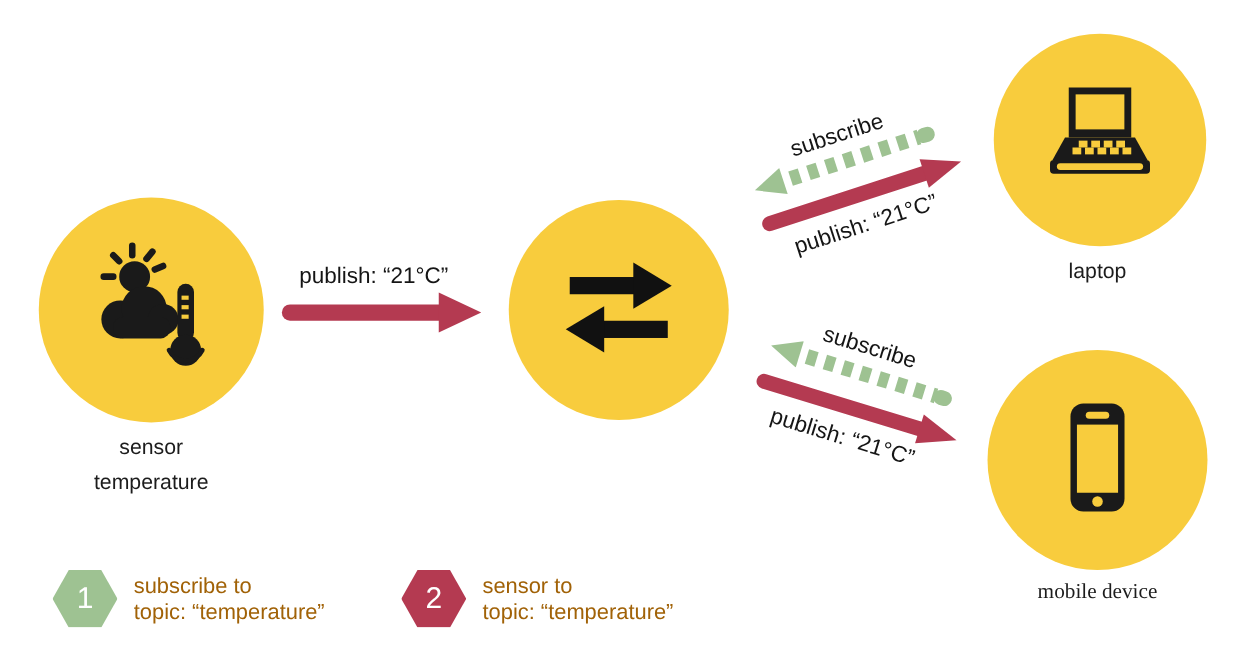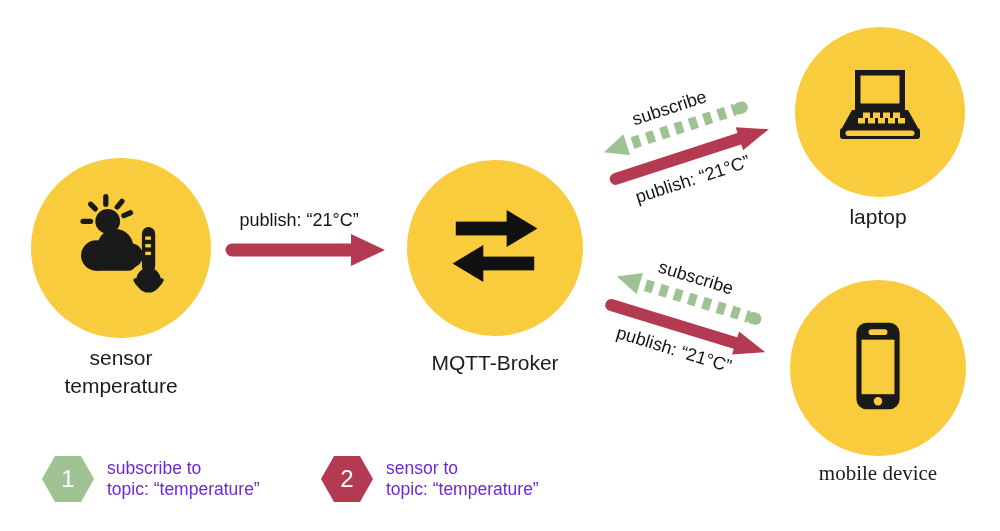--- a/index.html
+++ b/index.html
@@ -23,21 +23,21 @@
   }
   .c-sensor { left: 31px;  top: 158px; width: 180px; height: 180px; }
   .c-broker { left: 407px; top: 160px; width: 176px; height: 176px; }
   .c-laptop { left: 795px; top: 27px;  width: 170px; height: 170px; }
   .c-mobile { left: 790px; top: 280px; width: 176px; height: 176px; }
 
   .node-label {
     position: absolute;
     width: 200px;
     text-align: center;
-    font-size: 21px;
+    font-size: 17px;
     line-height: 28px;
     color: #1c1c1c;
   }
   .l-sensor { left: 21px;  top: 344px; }
   .l-broker { left: 395px; top: 349px; }
   .l-laptop { left: 778px; top: 203px; }
   .l-mobile { left: 778px; top: 459px; font-family: Liberation Serif, serif; }
 
   
   .conn-horizontal {
@@ -87,21 +87,21 @@
     color: #ffffff;
     font-size: 24px;
     flex: none;
   }
   .hex-green { background: #9EC292; }
   .hex-red   { background: #B43A51; }
   .legend-text {
     margin-left: 13px;
     font-size: 17.5px;
     line-height: 21px;
-    color: #6d28d9;
+    color: #a16207;
   }
 </style>
 </head>
 <body>
 
 <div class="canvas">
 
   <div class="node-circle c-sensor">
     <span>
       <svg width="114" height="114" viewBox="0 0 120 120">
@@ -148,21 +148,20 @@
       <svg width="106" height="106" viewBox="0 0 100 100">
         <g fill="#111111">
           <rect x="13" y="27" width="50" height="13"></rect>
           <polygon points="61,16 61,51 90,33.5"></polygon>
           <rect x="37" y="60" width="50" height="13"></rect>
           <polygon points="39,49 39,84 10,66.5"></polygon>
         </g>
       </svg>
     </span>
   </div>
-  <div class="node-label l-broker">MQTT-Broker</div>
 
   <div class="conn-group g-laptop">
     <div class="arrow-label sub-label">subscribe</div>
     <svg class="green-arrow" width="152" height="22" viewBox="0 0 152 22">
       <polygon points="24,0 0,11 24,22" fill="#9EC292"></polygon>
       <line x1="30" y1="11" x2="138" y2="11" stroke="#9EC292" stroke-width="12" stroke-dasharray="8 7"></line>
       <line x1="142" y1="11" x2="145" y2="11" stroke="#9EC292" stroke-width="12" stroke-linecap="round"></line>
     </svg>
     <svg class="red-arrow" width="170" height="26" viewBox="0 0 170 26">
       <line x1="7" y1="13" x2="140" y2="13" stroke="#B43A51" stroke-width="12" stroke-linecap="round"></line>

